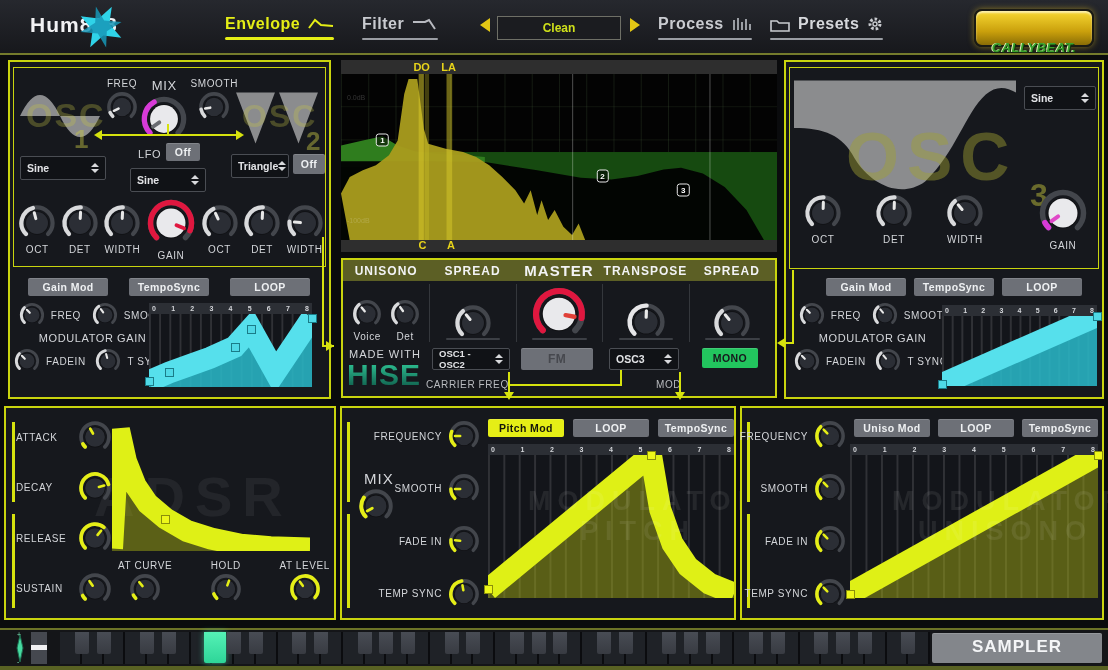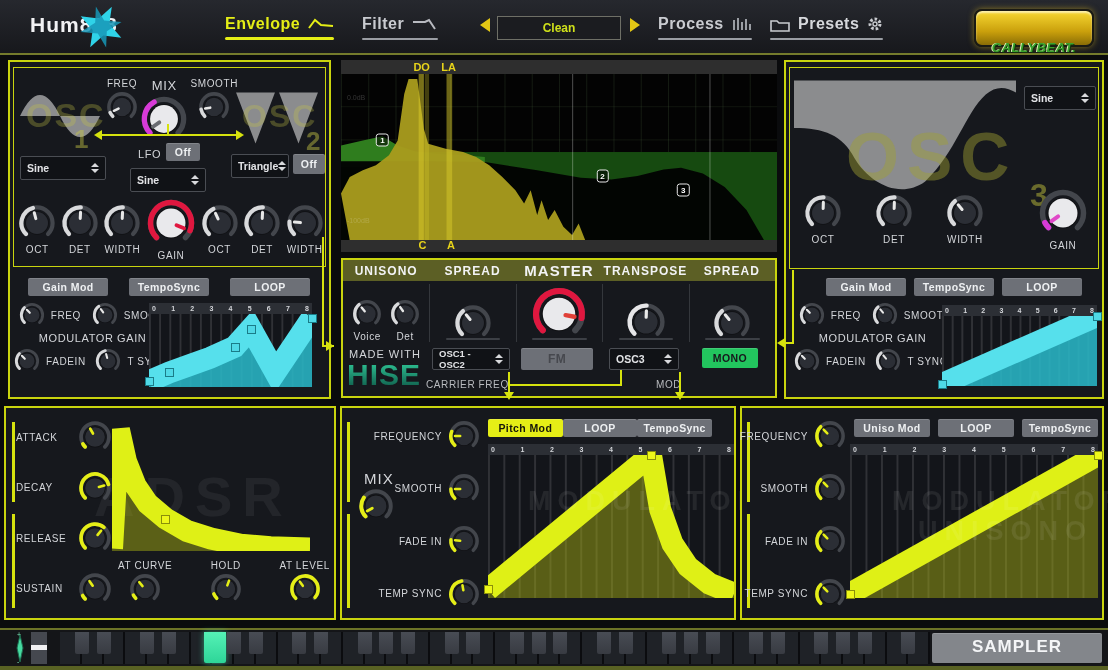--- a/index.html
+++ b/index.html
@@ -878,21 +878,21 @@
     <path d="M21.008621971351545,78.99137802864844 A41,41 0 0 1 42.880424715655856,9.62288212649947" stroke="#e5ee16" stroke-width="11" fill="none" stroke-linecap="round"></path>
     <circle cx="50" cy="50" r="31" fill="#101114"></circle>
     <circle cx="50" cy="50" r="29" fill="#2b2e35"></circle>
     <g transform="rotate(-10 50 50)">
               <line x1="50" y1="38" x2="50" y2="22" stroke="#e5ee16" stroke-width="8" stroke-linecap="round"></line>
             </g>
   </svg>
         </div>
       </div>
 
-    <div class="abs" id="pitch-buttons" style="left:146px;top:11px;width:224px;display:flex;justify-content:space-between;">
+    <div class="abs" id="pitch-buttons" style="left:146px;top:11px;width:246px;display:flex;justify-content:space-between;">
         <div class="btn active" style="width: 76px;">Pitch Mod</div>
         <div class="btn" style="width: 76px;">LOOP</div>
         <div class="btn" style="width: 76px;">TempoSync</div>
       </div>
 
     <div class="modchart" id="pitch-chart" style="left:146px;top:36px;width:246px;">
         <div class="ruler">
           <span>0</span>
           <span>1</span>
           <span>2</span>
@@ -906,20 +906,21 @@
         <div class="body" style="height: 143px;">
           <svg viewBox="0 0 1000 1000" preserveAspectRatio="none" width="100%" height="100%" style="display: block;">
             <path d="M0.0,940.0 L662.5,0.0 L700.0,380.0 L750.0,620.0 L812.5,780.0 L900.0,900.0 L1000.0,970.0 L1000,1000 L0,1000 Z" fill="rgba(160,168,18,.5)"></path>
             <path d="M0.0,940.0 L662.5,0.0 L700.0,380.0 L750.0,620.0 L812.5,780.0 L900.0,900.0 L1000.0,970.0" fill="none" stroke="#dff016" stroke-width="22" vector-effect="non-scaling-stroke"></path>
           </svg>
           <i class="handle" style="left: 0%; top: 94%; background: rgb(238, 247, 26); border: 1px solid rgb(138, 143, 10);"></i>
           <i class="handle" style="left: 66.25%; top: 0%; background: rgb(238, 247, 26); border: 1px solid rgb(138, 143, 10);"></i>
         </div>
       </div>
     <div class="ghost" style="left:186px;top:78px;font-size:27px;letter-spacing:7px;color:rgba(255,255,255,.08);text-align:center;">MODULATOR</div>
+    <div class="ghost" style="left:238px;top:108px;font-size:27px;letter-spacing:7px;color:rgba(255,255,255,.08);">PITCH</div>
   </div>
 
   <div class="abs panel" style="left:740px;top:406px;width:364px;height:214px;">
     <div class="wire" style="left:5px;top:14px;width:3px;height:80px;"></div>
     <div class="wire" style="left:5px;top:106px;width:3px;height:94px;"></div>
 
     <div class="abs" id="uni-knobs" style="left:8px;top:12px;width:96px;height:190px;display:flex;flex-direction:column;justify-content:space-between;align-items:flex-end;">
         <div class="knob " style="flex-direction: row;">
           <span class="lbl" style="">FREQUENCY</span>
           <svg width="32" height="32" viewBox="0 0 100 100">

